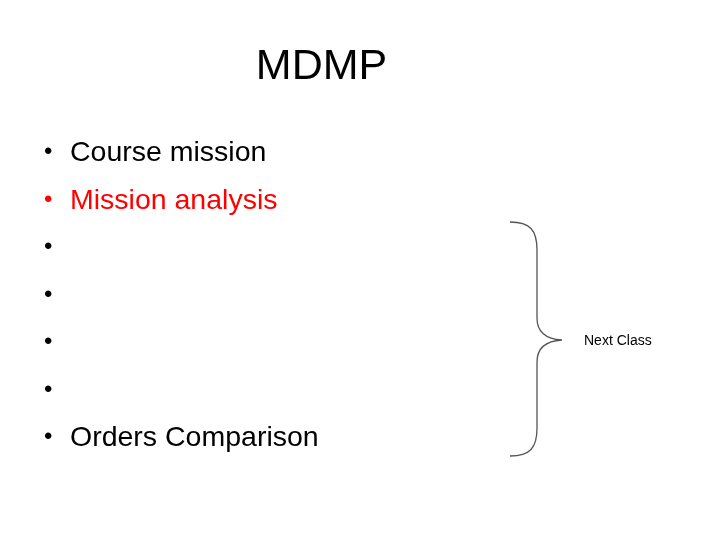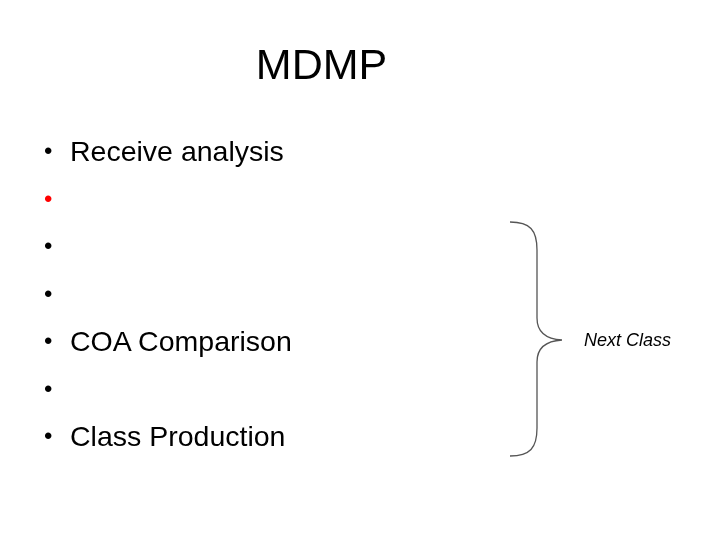--- a/index.html
+++ b/index.html
@@ -4,52 +4,52 @@
   <style>
     html, body { margin: 0; padding: 0; background: #ffffff; }
     body { width: 720px; height: 540px; position: relative; overflow: hidden;
            font-family: "Liberation Sans", sans-serif; color: #000; }
     .title { position: absolute; left: 0; top: 38px; width: 643px; text-align: center;
              font-size: 43px; line-height: 52px; color: #000; }
     .bullets { position: absolute; left: 44px; top: 130px; margin: 0; padding: 0; list-style: none; }
     .bullet-item { position: relative; height: 47.5px; line-height: 42px; font-size: 28.5px; padding-left: 26px; white-space: nowrap; }
     .bullet-dot { position: absolute; left: 0; top: 0; font-size: 24px; }
     .brace { position: absolute; left: 0; top: 0; }
-    .next-class { position: absolute; left: 584px; top: 331px; font-size: 18px; line-height: 18px; font-style: italic; }
+    .next-class { position: absolute; left: 584px; top: 331px; font-size: 14px; line-height: 18px; }
   </style>
 </head>
 <body>
 
 <div>
   <div class="title">MDMP</div>
 
   <ul class="bullets">
     <li class="bullet-item">
       <span class="bullet-dot">•</span>
-      <span>Receive analysis</span>
+      <span>Course mission</span>
     </li>
     <li class="bullet-item" style="color:#ff0000">
+      <span class="bullet-dot">•</span>
+      <span>Mission analysis</span>
+    </li>
+    <li class="bullet-item">
       <span class="bullet-dot">•</span>
     </li>
     <li class="bullet-item">
       <span class="bullet-dot">•</span>
     </li>
     <li class="bullet-item">
       <span class="bullet-dot">•</span>
     </li>
     <li class="bullet-item">
       <span class="bullet-dot">•</span>
-      <span>COA Comparison</span>
     </li>
     <li class="bullet-item">
       <span class="bullet-dot">•</span>
-    </li>
-    <li class="bullet-item">
-      <span class="bullet-dot">•</span>
-      <span>Class Production</span>
+      <span>Orders Comparison</span>
     </li>
   </ul>
 
   <svg class="brace" width="720" height="540">
     <path d="M510 222 C 530 222, 537 230, 537 250 L 537 318 C 537 332, 545 339, 562 340 C 545 341, 537 348, 537 362 L 537 428 C 537 448, 530 456, 510 456" fill="none" stroke="#555555" stroke-width="1.3"></path>
   </svg>
 
   <div class="next-class">Next Class</div>
 </div>
 

